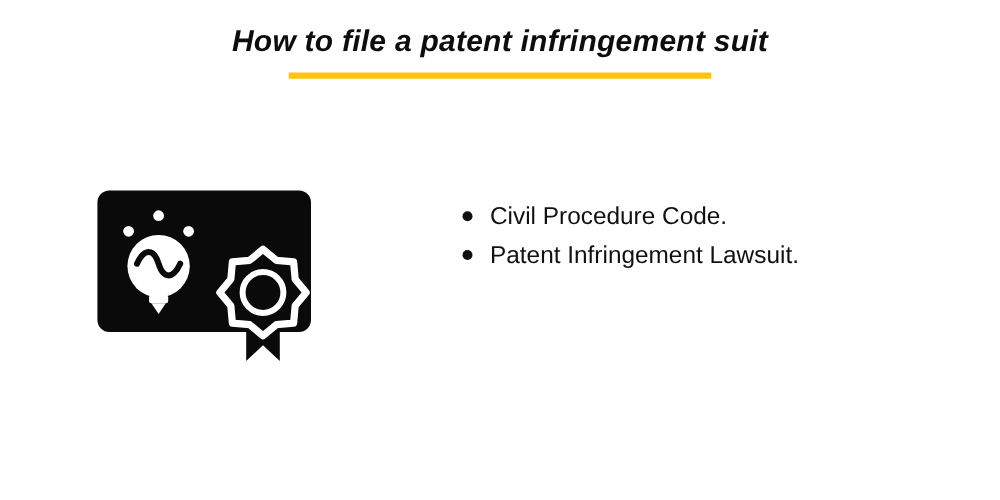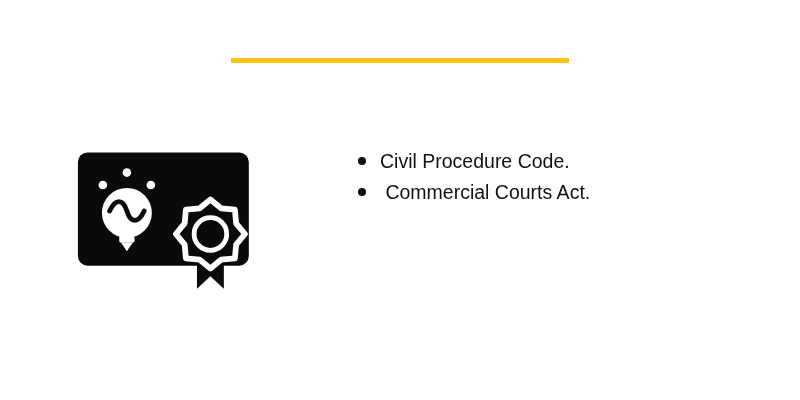--- a/index.html
+++ b/index.html
@@ -46,21 +46,21 @@
   }
   .icon-wrap svg {
     width: 100%;
     height: 100%;
     display: block;
   }
   .bullet-list {
     position: absolute;
     left: 350px;
     top: 150px;
-    margin: 0;
+    margin: 12px;
     padding: 0;
     list-style: none;
   }
   .bullet-list li {
     position: relative;
     padding-left: 30px;
     margin-bottom: 9px;
     font-size: 19.5px;
     line-height: 22px;
     color: #111111;
@@ -75,20 +75,21 @@
     height: 8px;
     border-radius: 50%;
     background: #111111;
   }
 </style>
 </head>
 <body>
 
 <div class="page">
 
+  <h1 class="title">How to file a patent infringement suit</h1>
 
   <div class="title-underline" style="background: rgb(255, 196, 17);"></div>
 
   <div class="icon-wrap">
     <svg viewBox="0 0 200 165" xmlns="http://www.w3.org/2000/svg" aria-hidden="true">
 
       <rect x="2" y="10" width="178" height="118" rx="10" fill="#0a0a0a"></rect>
 
       <circle cx="28" cy="44" r="4.5" fill="#ffffff"></circle>
       <circle cx="53" cy="31" r="4.5" fill="#ffffff"></circle>
@@ -101,16 +102,16 @@
 
       <path d="M126,98 h28 v54 l-14,-13 l-14,13 Z" fill="#0a0a0a"></path>
 
       <polygon points="176,95 166.8,106.1 165.5,120.5 151.1,121.8 140,131 128.9,121.8 114.5,120.5 113.2,106.1 104,95 113.2,83.9 114.5,69.5 128.9,68.2 140,59 151.1,68.2 165.5,69.5 166.8,83.9" fill="#0a0a0a" stroke="#ffffff" stroke-width="6" stroke-linejoin="round"></polygon>
       <circle cx="140" cy="95" r="17" fill="none" stroke="#ffffff" stroke-width="5"></circle>
     </svg>
   </div>
 
   <ul class="bullet-list">
     <li>Civil Procedure Code.</li>
-    <li> Commercial Courts Act.</li>
+    <li>Patent Infringement Lawsuit.</li>
   </ul>
 
 </div>
 
 </body></html>

